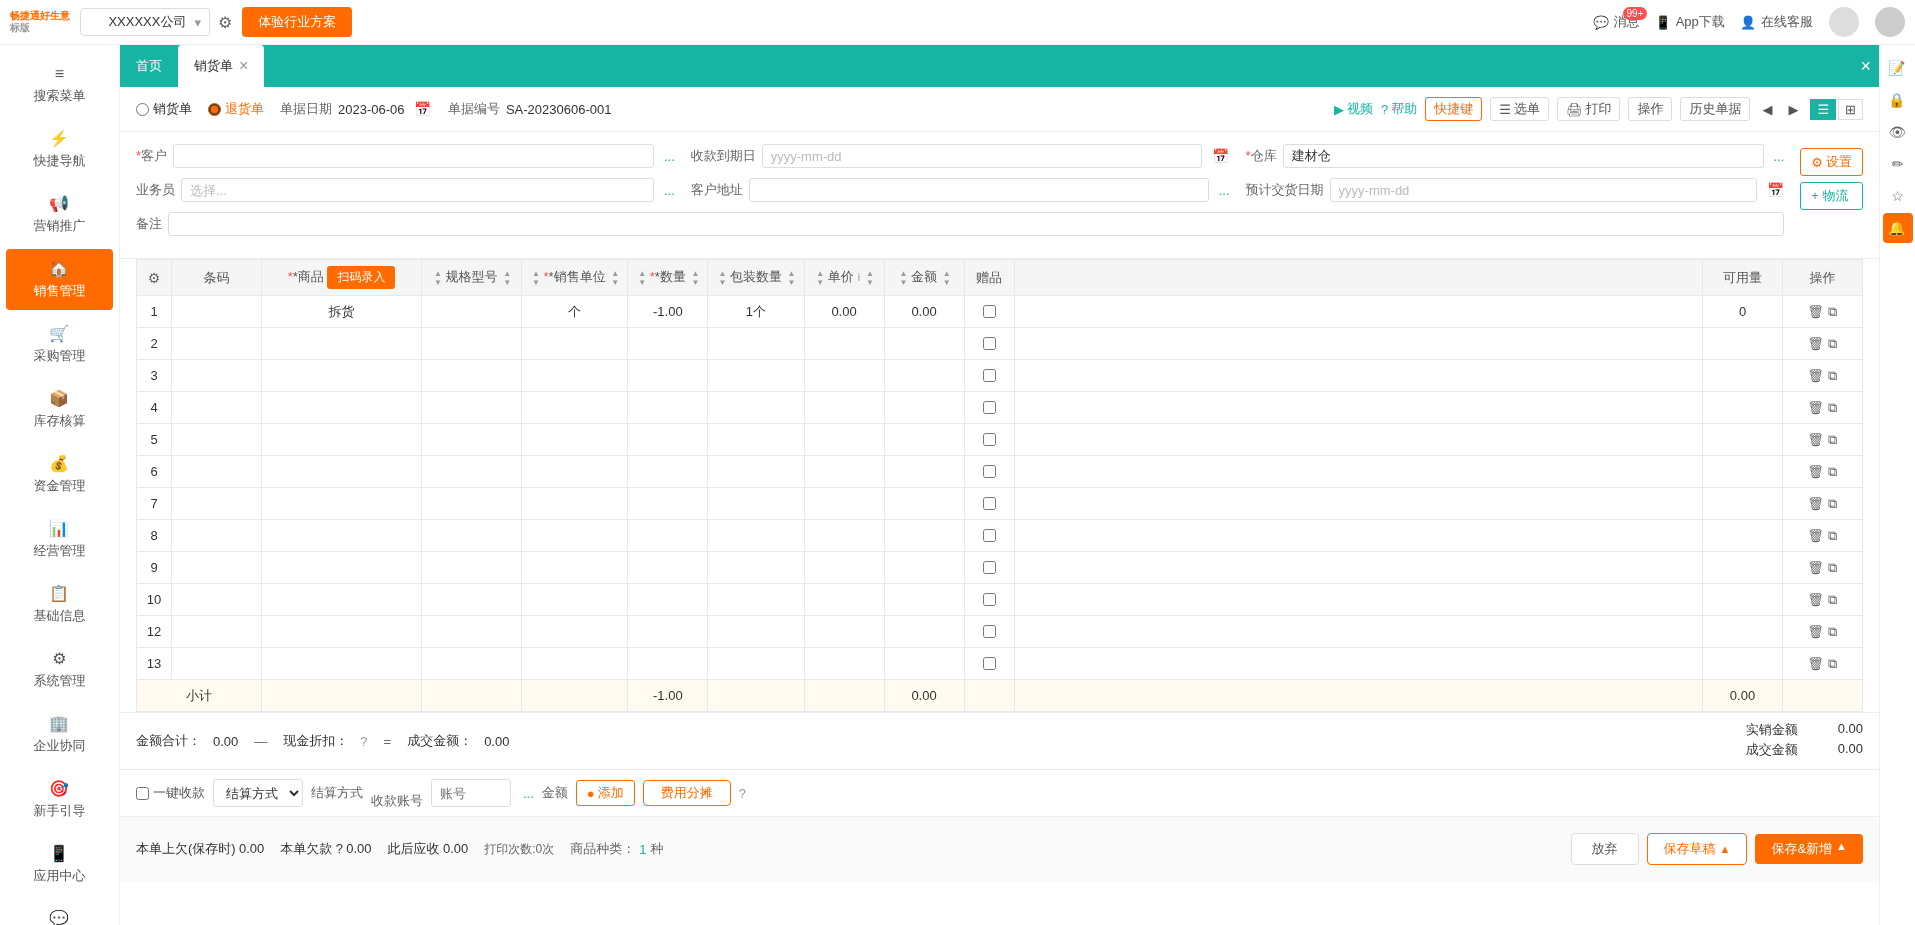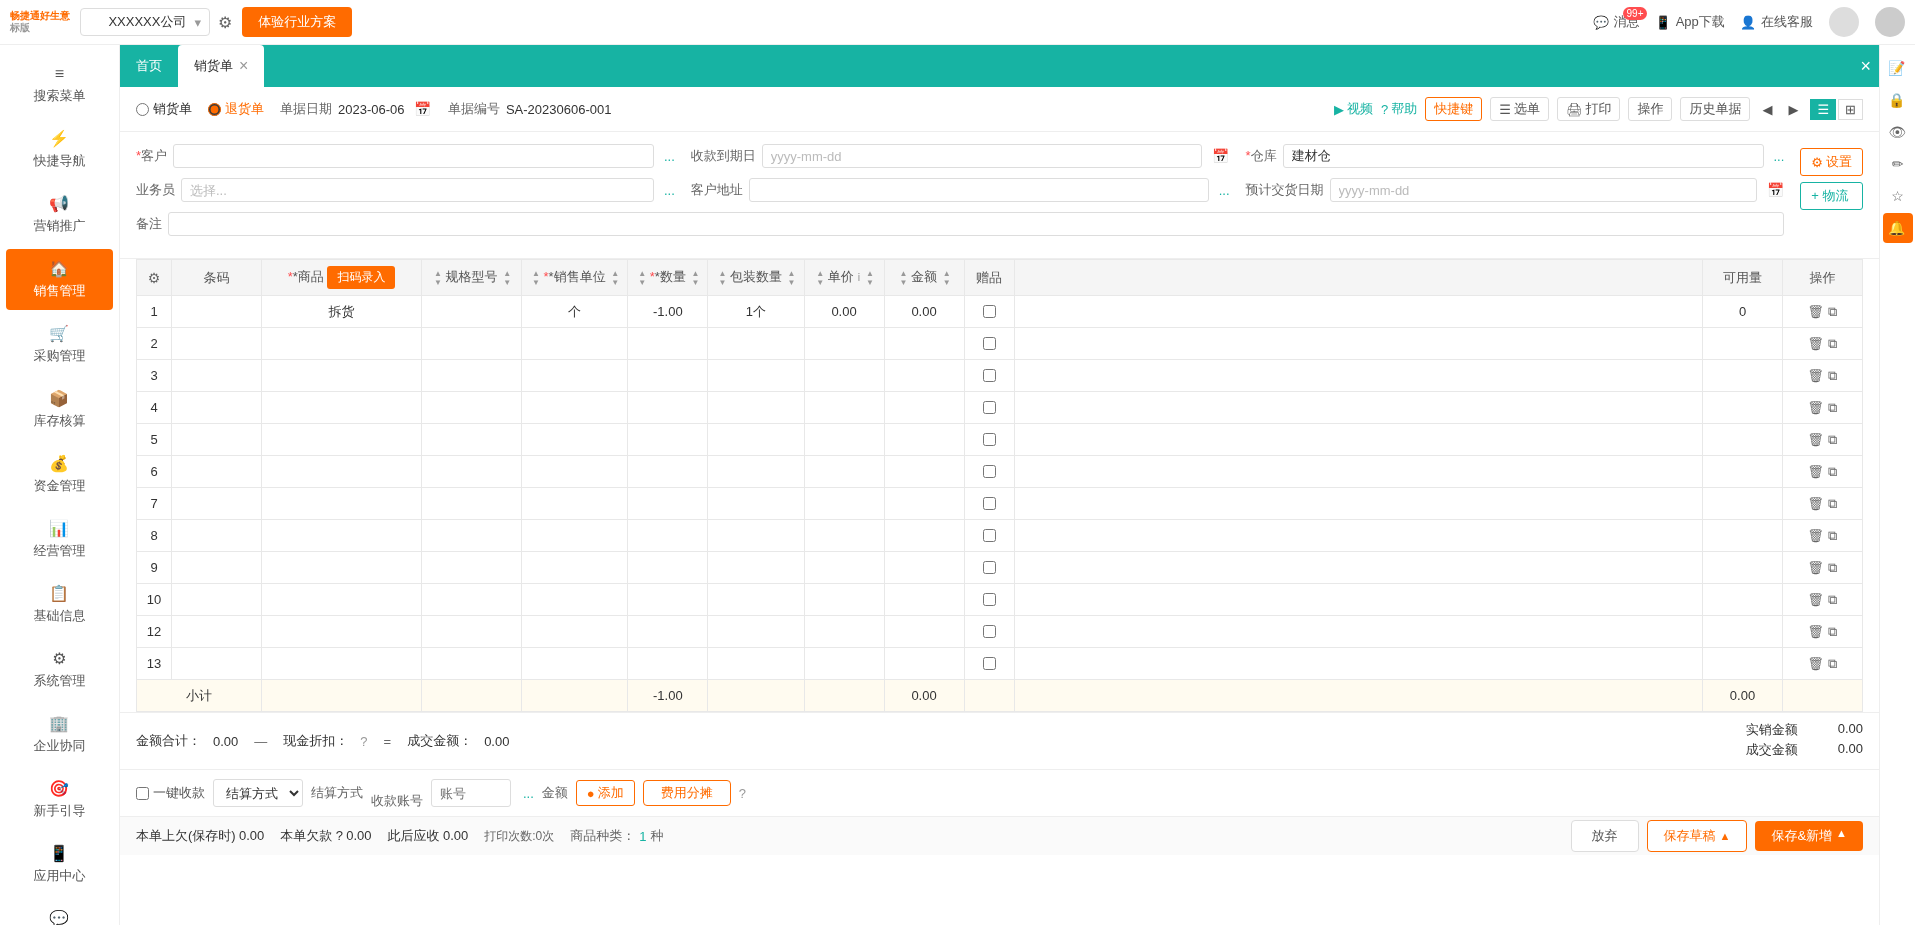--- a/index.html
+++ b/index.html
@@ -107,21 +107,21 @@
     .payment-bar { padding: 6px 16px; border-top: 1px solid #eee; display: flex; align-items: center; gap: 8px; }
     .checkbox-label { display: flex; align-items: center; gap: 4px; color: #555; cursor: pointer; }
     .payment-select { border: 1px solid #ddd; border-radius: 3px; padding: 4px 8px; color: #333; background: #fff; height: 28px; }
     .payment-input { border: 1px solid #ddd; border-radius: 3px; padding: 4px 8px; color: #333; background: #fff; height: 28px; width: 80px; }
     .add-btn { background: #fff; border: 1px solid #ff6b00; color: #ff6b00; border-radius: 3px; padding: 3px 10px; cursor: pointer; display: flex; align-items: center; gap: 3px; }
     .expense-btn { background: #fff; border: 1px solid #ff6b00; color: #ff6b00; border-radius: 4px; padding: 3px 17px; cursor: pointer; }
     .right-totals { margin-left: auto; text-align: right; font-size: 12px; }
     .right-totals-row { display: flex; justify-content: space-between; gap: 40px; margin-bottom: 2px; }
 
     
-    .bottom-bar { background: #fafafa; border-top: 1px solid #eee; padding: 3px 16px; display: flex; align-items: center; gap: 16px; }
+    .bottom-bar { background: #fafafa; border-top: 1px solid #eee; padding: 16px 16px; display: flex; align-items: center; gap: 16px; }
     .bottom-stat { color: #666; font-size: 12px; }
     .bottom-stat span { color: #333; }
     .bottom-actions { margin-left: auto; display: flex; gap: 8px; align-items: center; }
     .btn-discard { border: 1px solid #ddd; background: #fff; color: #555; border-radius: 4px; padding: 6px 20px; cursor: pointer; font-size: 13px; }
     .btn-draft { border: 1px solid #ff6b00; background: #fff; color: #ff6b00; border-radius: 4px; padding: 6px 16px; cursor: pointer; font-size: 13px; display: flex; align-items: center; gap: 4px; }
     .btn-save-new { background: #ff6b00; color: #fff; border: none; border-radius: 4px; padding: 6px 16px; cursor: pointer; font-size: 13px; display: flex; gap: 4px; }
     .btn-arrow { font-size: 11px; }
 
     
     .right-panel { width: 36px; background: #fff; border-left: 1px solid #eee; display: flex; flex-direction: column; align-items: center; padding-top: 8px; gap: 2px; }

